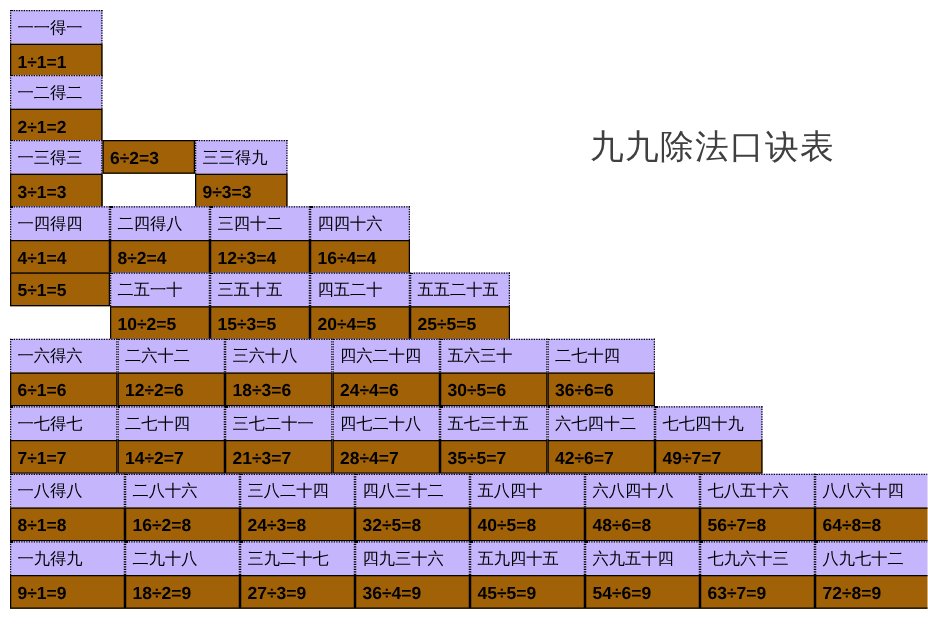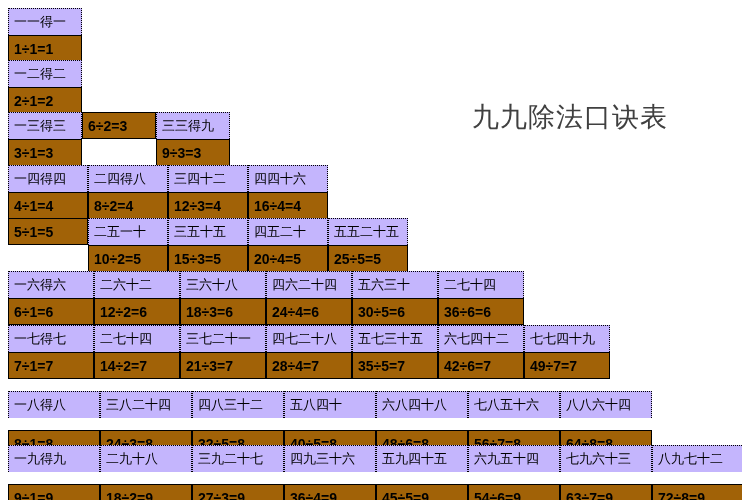--- a/index.html
+++ b/index.html
@@ -63,21 +63,21 @@
     border: 1px solid #000;
     background: #a16207;
     font-size: 14px;
     font-weight: bold;
     letter-spacing: 0px;
   }
   
   .w-a .cell-top, .w-a .cell-bot { width: 74px; }
   .w-b .cell-top, .w-b .cell-bot { width: 80px; }
   .w-c .cell-top, .w-c .cell-bot { width: 86px; }
-  .w-d .cell-top, .w-d .cell-bot { width: 92px; margin-top: 12px; }
+  .w-d .cell-top, .w-d .cell-bot { width: 92px; }
 </style>
 </head>
 <body>
 
 <div id="sheet">
 
   <div class="title">九九除法口诀表</div>
 
   <div id="rows-container">
       <div class="row w-a" style="top: 8px;">
@@ -203,20 +203,24 @@
           <div class="cell-top">七七四十九</div>
           <div class="cell-bot">49÷7=7</div>
         </div>
       </div>
       <div class="row w-d" style="top: 379px;">
         <div class="cellwrap">
           <div class="cell-top">一八得八</div>
           <div class="cell-bot">8÷1=8</div>
         </div>
         <div class="cellwrap">
+          <div class="cell-top">二八十六</div>
+          <div class="cell-bot">16÷2=8</div>
+        </div>
+        <div class="cellwrap">
           <div class="cell-top">三八二十四</div>
           <div class="cell-bot">24÷3=8</div>
         </div>
         <div class="cellwrap">
           <div class="cell-top">四八三十二</div>
           <div class="cell-bot">32÷5=8</div>
         </div>
         <div class="cellwrap">
           <div class="cell-top">五八四十</div>
           <div class="cell-bot">40÷5=8</div>

